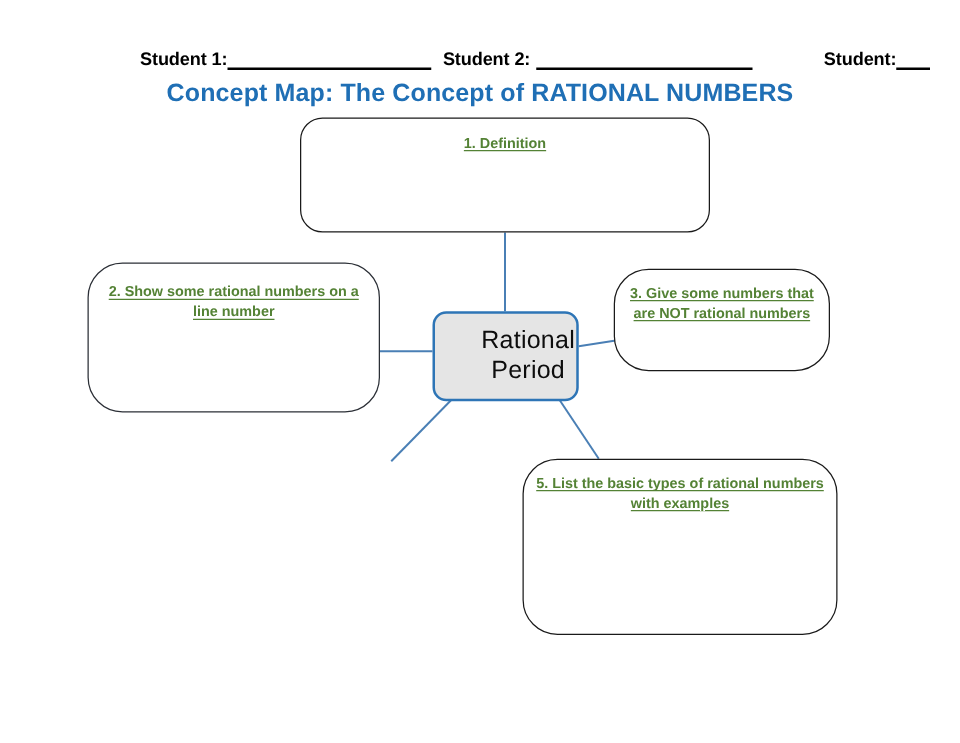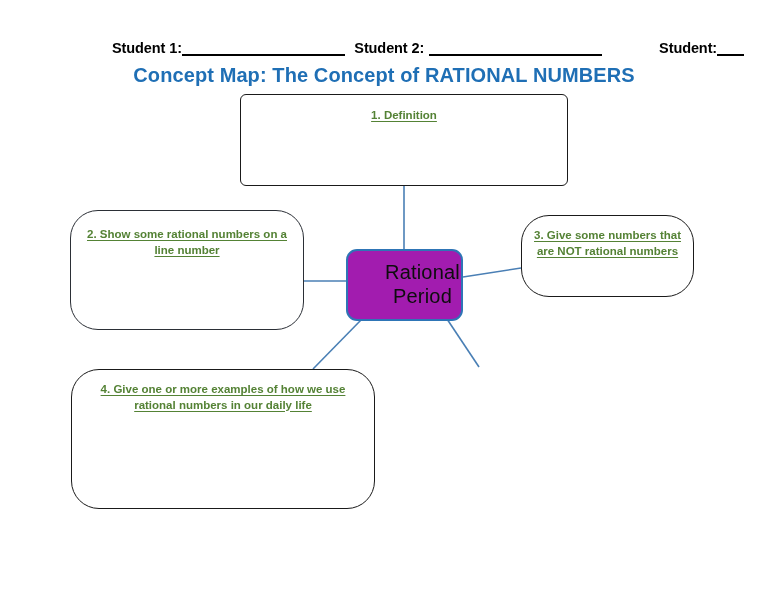--- a/index.html
+++ b/index.html
@@ -88,41 +88,41 @@
     text-decoration: underline;
     text-underline-offset: 2px;
     line-height: 1.35;
   }
 
   #node-definition {
     left: 240px;
     top: 94px;
     width: 328px;
     height: 92px;
-    border-radius: 6px;
+    border-radius: 18px;
   }
   #node-definition .node-label {
     padding-top: 13px;
     width: 240px;
   }
 
   #node-numberline {
     left: 70px;
     top: 210px;
     width: 234px;
     height: 120px;
     border-color: #2b2f36;
   }
   #node-numberline .node-label {
     padding-top: 16px;
     width: 214px;
   }
 
   #node-not-rational {
-    left: 521px;
+    left: 491px;
     top: 215px;
     width: 173px;
     height: 82px;
   }
   #node-not-rational .node-label {
     padding-top: 12px;
     width: 160px;
   }
 
   #node-daily-life {
@@ -148,21 +148,21 @@
   }
 
   
   #node-center {
     position: absolute;
     left: 346px;
     top: 249px;
     width: 117px;
     height: 72px;
     box-sizing: border-box;
-    background: #a21caf;
+    background: #e5e5e5;
     border: 2px solid #2E75B6;
     border-radius: 11px;
     display: flex;
     align-items: center;
     justify-content: center;
     padding-left: 36px;
   }
   #node-center .center-text {
     text-align: center;
     font-size: 20px;
@@ -203,24 +203,24 @@
   </div>
 
   <div class="node" id="node-numberline">
     <span class="node-label">2. Show some rational numbers on a line number</span>
   </div>
 
   <div class="node" id="node-not-rational">
     <span class="node-label">3. Give some numbers that are NOT rational numbers</span>
   </div>
 
-  <div class="node" id="node-daily-life">
-    <span class="node-label">4. Give one or more examples of how we use rational numbers in our daily life</span>
-  </div>
-
+
+  <div class="node" id="node-types">
+    <span class="node-label">5. List the basic types of rational numbers with examples</span>
+  </div>
 
   <div id="node-center">
     <div class="center-text">
       <div>Rational</div>
       <div>Period</div>
     </div>
   </div>
 
 </div>
 

